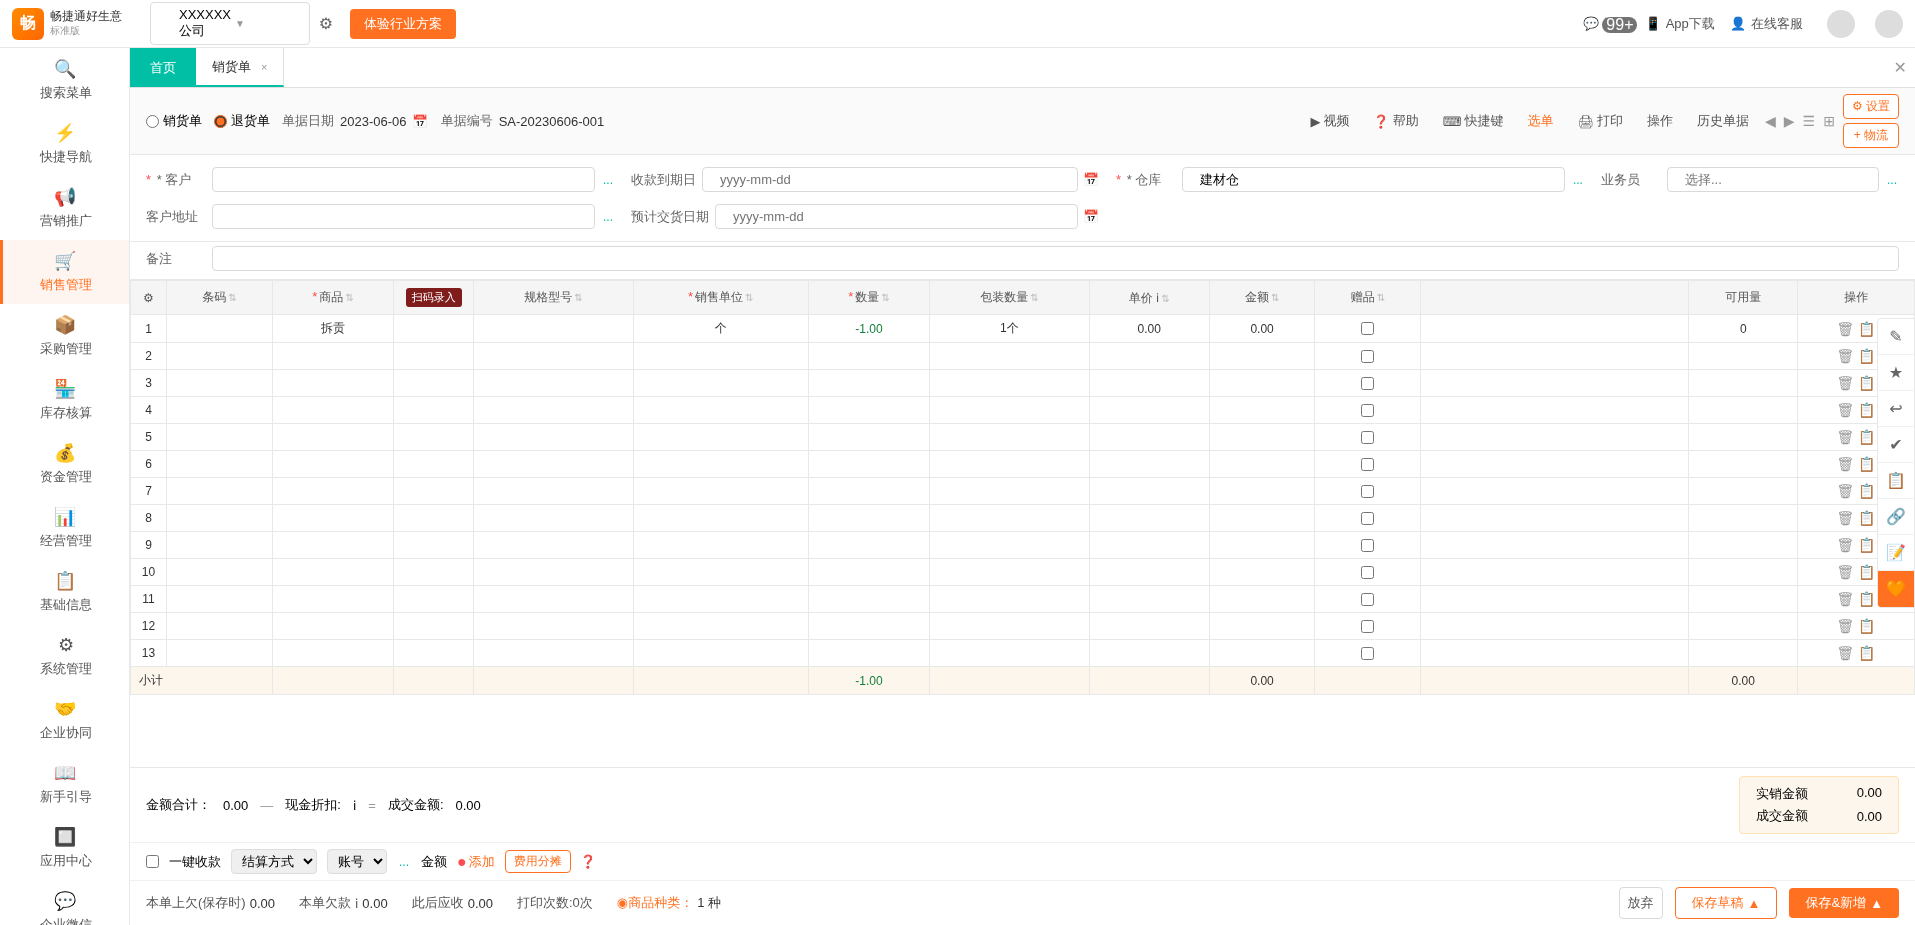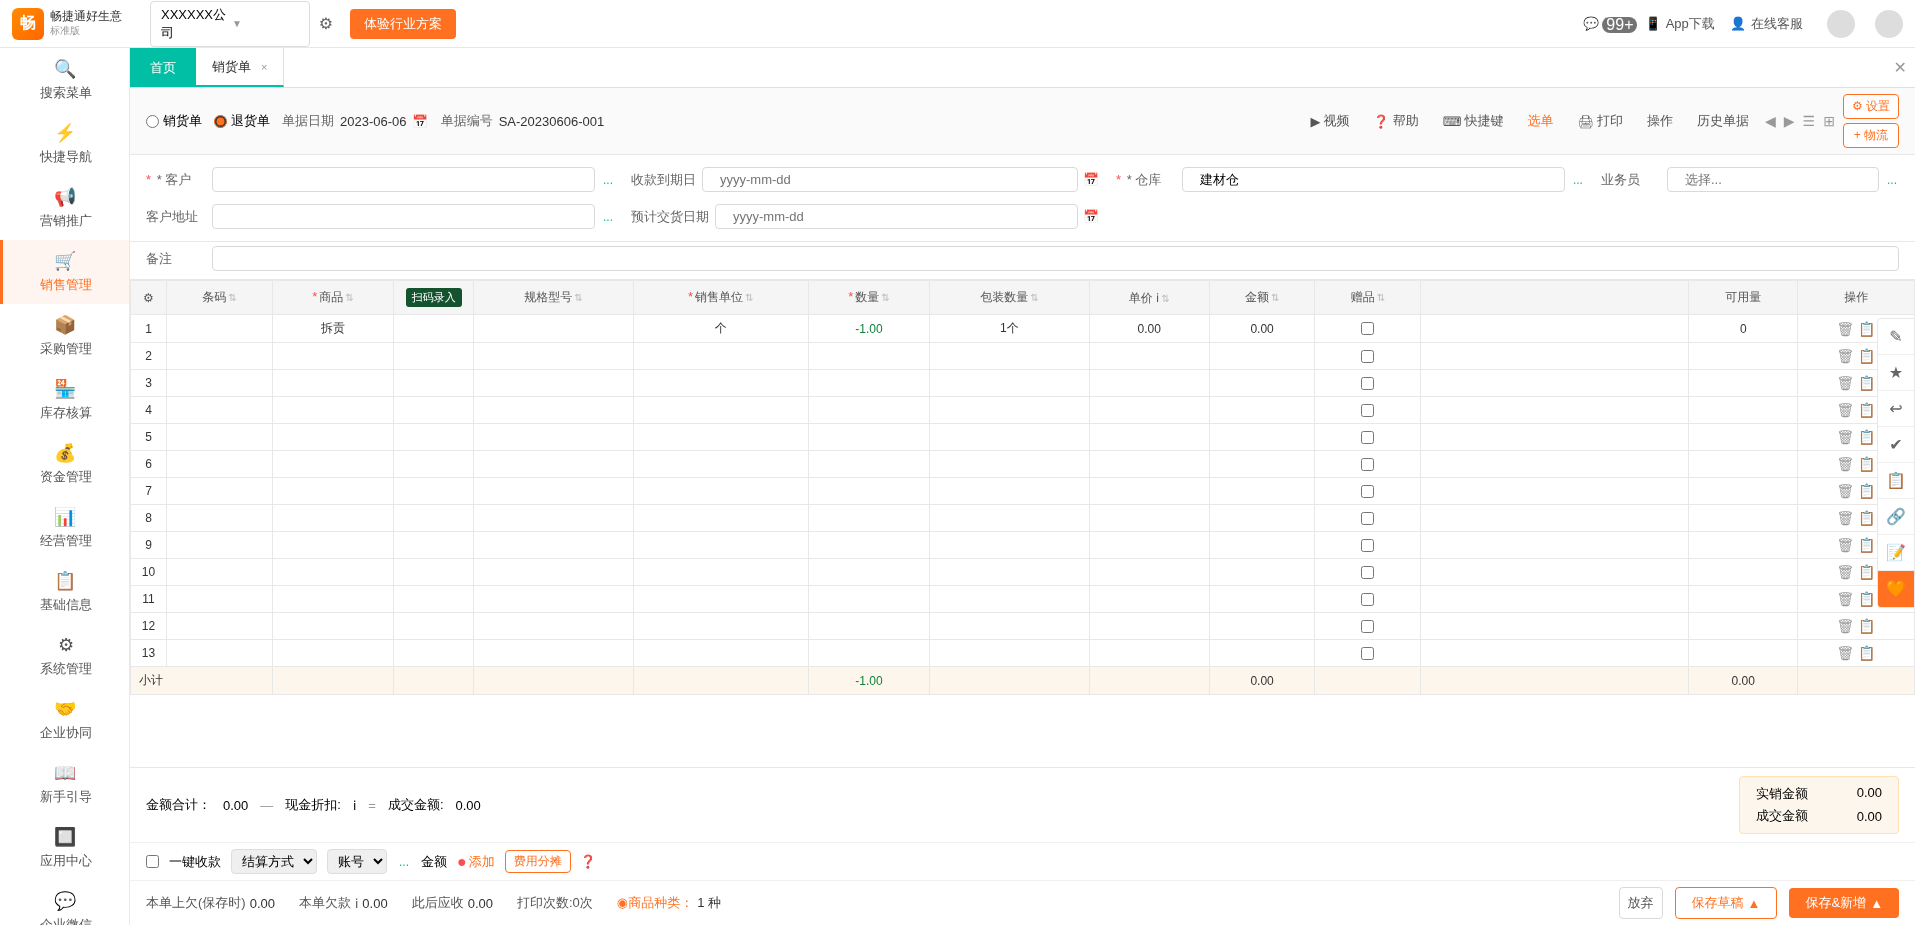--- a/index.html
+++ b/index.html
@@ -27,21 +27,21 @@
       border-radius: 6px;
       display: flex; align-items: center; justify-content: center;
       color: #fff; font-size: 16px; font-weight: bold;
     }
     .logo-text { font-size: 12px; color: #333; line-height: 1.3; }
     .logo-badge { font-size: 10px; color: #999; }
 
     .company-selector {
       display: flex; align-items: center; gap: 4px;
       border: 1px solid #ddd; border-radius: 4px;
-      padding: 4px 10px; min-width: 160px;
+      padding: 4px 28px; min-width: 160px;
       cursor: pointer; background: #fff;
     }
     .company-selector span { flex: 1; }
     .company-selector .arrow { color: #999; font-size: 10px; }
 
     .gear-btn {
       width: 32px; height: 32px; border: none; background: none;
       cursor: pointer; color: #666; font-size: 16px;
       display: flex; align-items: center; justify-content: center;
     }
@@ -209,21 +209,21 @@
       text-align: center; font-weight: 500; color: #555;
       white-space: nowrap; font-size: 12px;
     }
     tbody td {
       border: 1px solid #e8e8e8; padding: 5px 6px;
       text-align: center; color: #333; font-size: 12px;
     }
     .cell-red { color: #15803d; }
     .subtotal-row { background: #fdf6ec; font-weight: 500; }
     .scan-btn {
-      background: #14532d; color: #fff; border: none;
+      background: #7f1d1d; color: #fff; border: none;
       border-radius: 3px; padding: 2px 6px; cursor: pointer;
       font-size: 11px;
     }
     .th-required { color: #ff4d4f; margin-right: 2px; }
     .sort-arrows { color: #bbb; font-size: 10px; margin-left: 2px; }
 
     
     .bottom-bar {
       border-top: 1px solid #e8e8e8; background: #fff;
       flex-shrink: 0;

